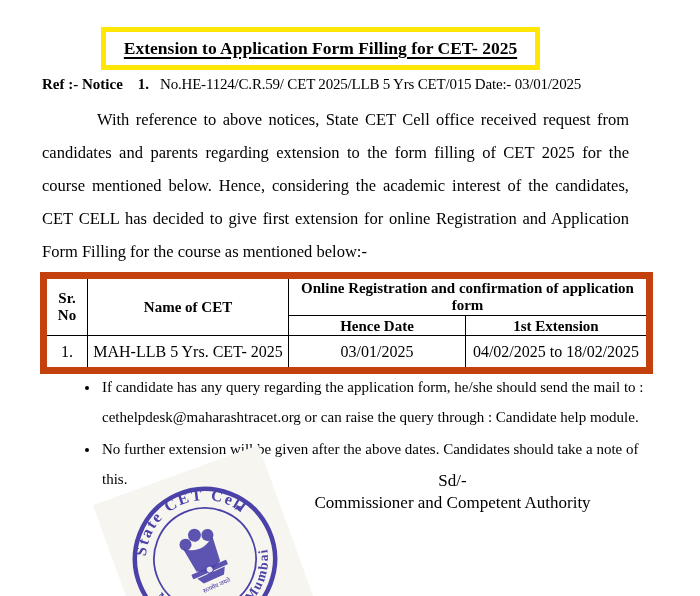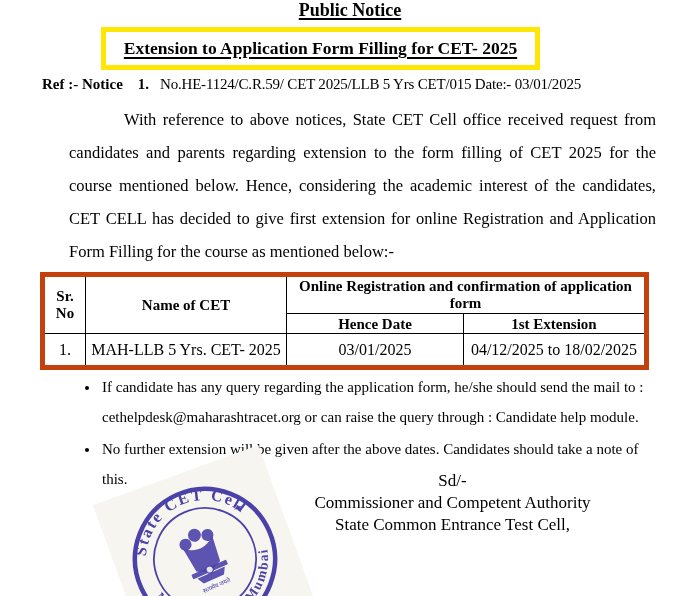--- a/index.html
+++ b/index.html
@@ -28,31 +28,31 @@
   .ref-line{
     position:absolute;left:42px;top:76px;width:640px;
     font-size:15px;display:flex;align-items:flex-start;
   }
   .ref-line .lbl{font-weight:bold;}
   .ref-line .idx{font-weight:bold;margin-left:15px;}
   .ref-line .val{margin-left:11px;letter-spacing:-0.2px;}
   
   .body-par{
     position:absolute;left:42px;top:103px;width:587px;
-    font-size:16.5px;line-height:33px;text-align:justify;text-indent:55px;margin-left:27px;
+    font-size:16.5px;line-height:33px;text-align:justify;text-indent:55px;
   }
   
   table.notice-table{
     position:absolute;left:40px;top:272px;border-collapse:collapse;
     font-size:15px;
   }
   .notice-table th,.notice-table td{
     border:1.6px solid #000;text-align:center;vertical-align:middle;padding:0 4px;
   }
-  .notice-table{border:5px solid #c2410c;}
+  .notice-table{border:7px solid #c2410c;}
   .col-sr{width:32px;}
   .col-name{width:192px;}
   .col-start{width:168px;}
   .col-ext{width:172px;}
   .th-main{font-weight:bold;font-size:15px;line-height:17px;height:36px;}
   .th-sub{font-weight:bold;font-size:15px;height:19px;line-height:16px;}
   .td-data{font-size:16px;height:31px;font-weight:normal;}
   
   ul.bullet-list{
     position:absolute;left:63px;top:372px;width:565px;margin:0;
@@ -72,23 +72,20 @@
   .stamp{
     position:absolute;left:120px;top:474px;width:170px;height:170px;
     transform:rotate(-24deg);
   }
 </style>
 </head>
 <body>
 
 <div class="page">
 
-  <div class="doc-title">
-    <span>Public Notice</span>
-  </div>
 
   <div class="highlight-box">
     <span>Extension to Application Form Filling for CET- 2025</span>
   </div>
 
   <div class="ref-line">
     <span class="lbl">Ref :- Notice</span>
     <span class="idx">1.</span>
     <span class="val">No.HE-1124/C.R.59/ CET 2025/LLB 5 Yrs CET/015 Date:- 03/01/2025</span>
   </div>
@@ -103,34 +100,33 @@
         <th class="th-main" colspan="2">Online Registration and confirmation of application form</th>
       </tr>
       <tr>
         <th class="th-sub col-start">Hence Date</th>
         <th class="th-sub col-ext">1st Extension</th>
       </tr>
       <tr>
         <td class="td-data">1.</td>
         <td class="td-data">MAH-LLB 5 Yrs. CET- 2025</td>
         <td class="td-data">03/01/2025</td>
-        <td class="td-data">04/12/2025 to 18/02/2025</td>
+        <td class="td-data">04/02/2025 to 18/02/2025</td>
       </tr>
     </tbody>
   </table>
 
   <ul class="bullet-list">
     <li>If candidate has any query regarding the application form,  he/she should send the mail to : cethelpdesk@maharashtracet.org or can raise the query through : Candidate help module.</li>
     <li>No further extension will be given after the above dates. Candidates should take a note of this.</li>
   </ul>
 
   <div class="signature">
     <div>Sd/-</div>
     <div>Commissioner and Competent Authority</div>
-    <div>State Common Entrance Test Cell,</div>
   </div>
 
   <div class="stamp-patch"></div>
 
   <div class="stamp">
     <svg width="170" height="170" viewBox="0 0 170 170">
       <defs>
         <path id="arcTop" d="M 26,85 A 59,59 0 0 1 144,85"></path>
         <path id="arcBottom" d="M 22,85 A 63,63 0 0 0 148,85"></path>
       </defs>

